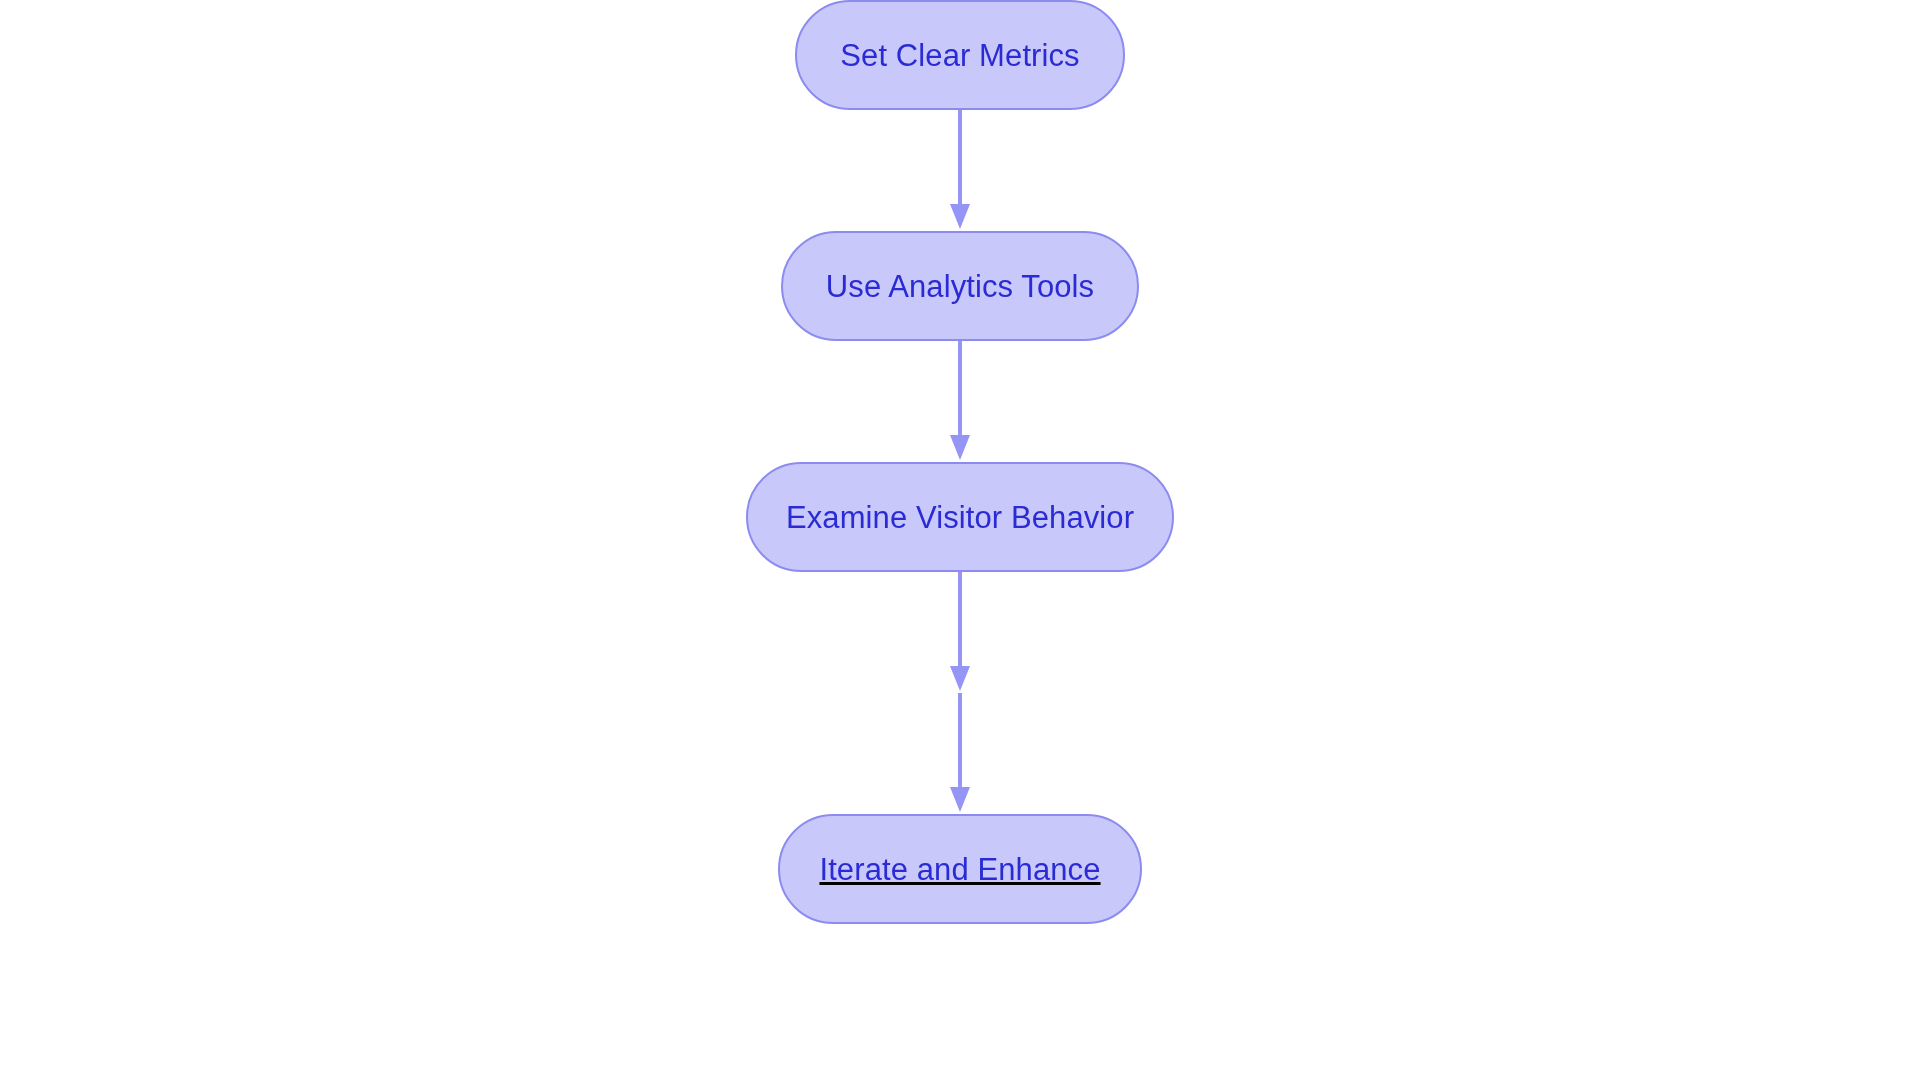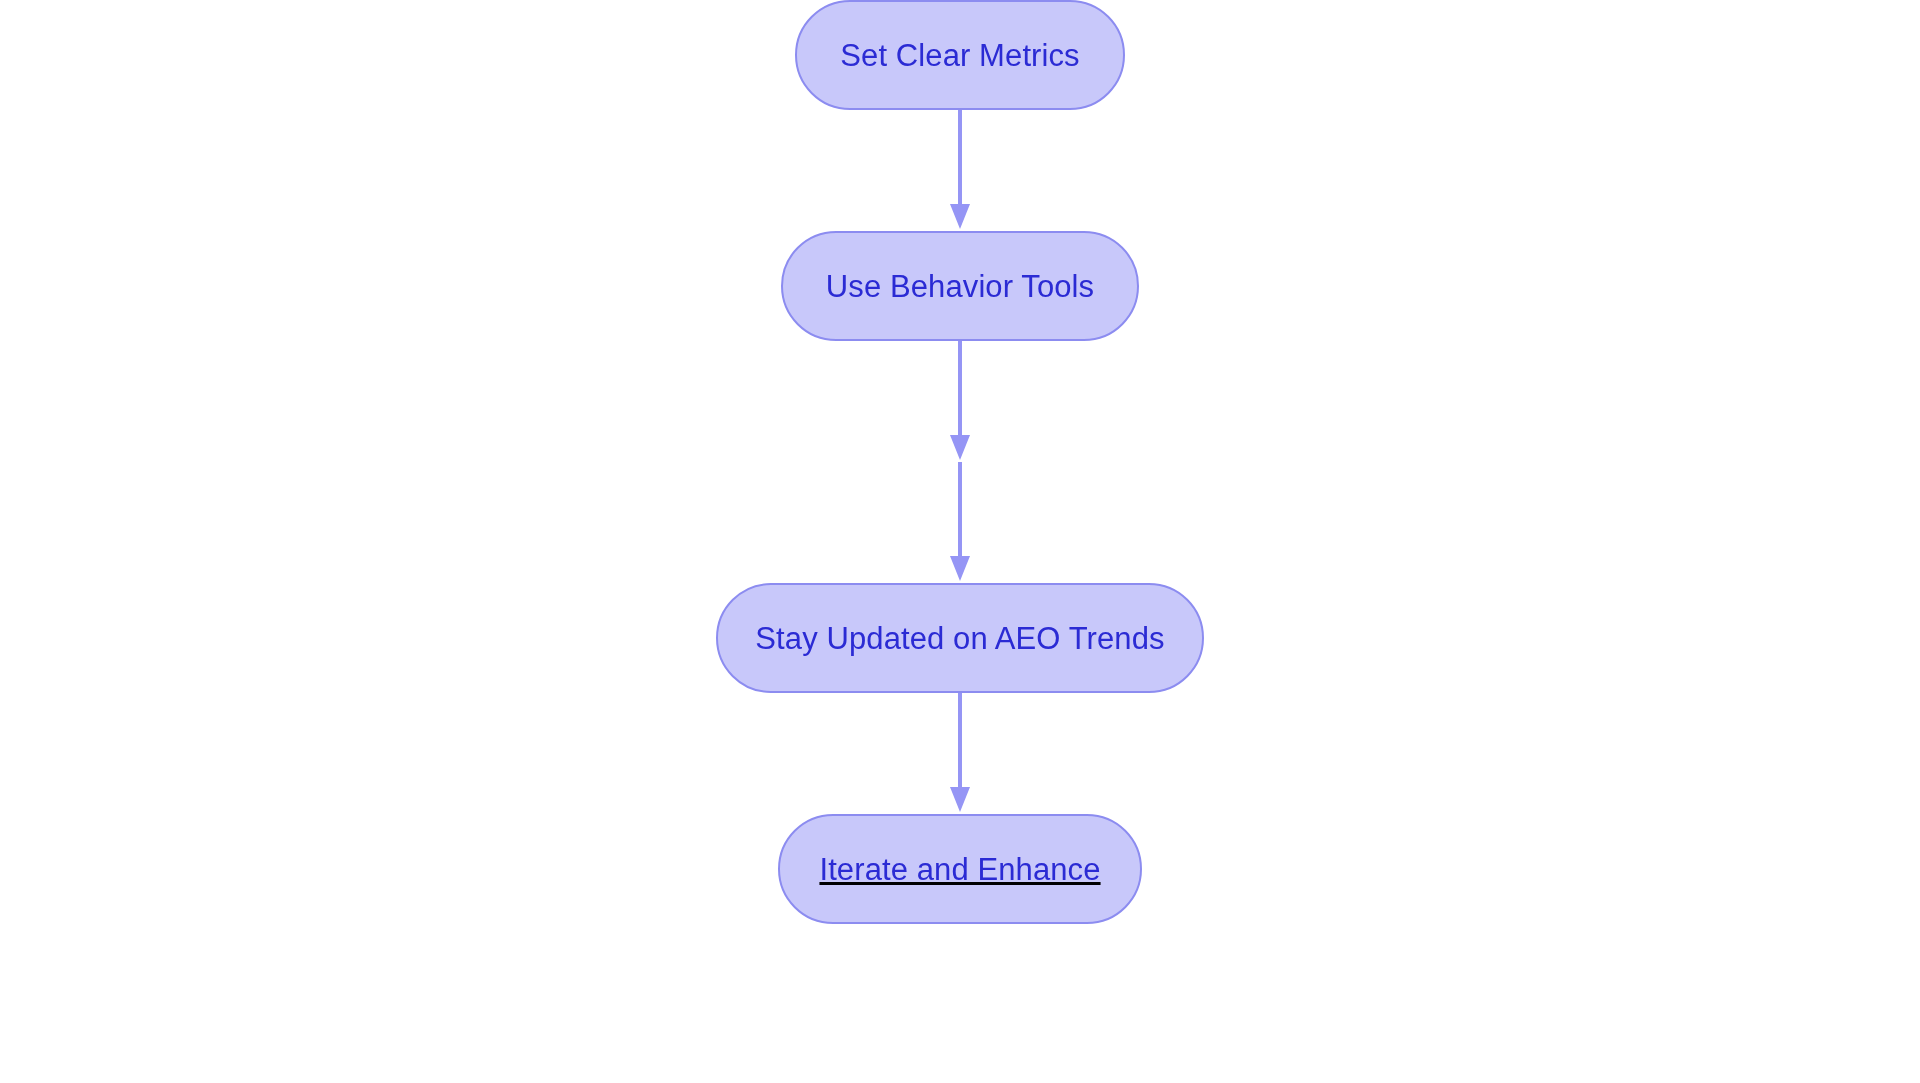--- a/index.html
+++ b/index.html
@@ -78,37 +78,37 @@
     <div class="node node-w1">
       <span class="node-label">Set Clear Metrics</span>
     </div>
 
     <svg class="connector" viewBox="0 0 26 121">
       <line x1="13" y1="0" x2="13" y2="96" stroke="#9595f5" stroke-width="4"></line>
       <polygon points="3,94 23,94 13,119" fill="#9595f5"></polygon>
     </svg>
 
     <div class="node node-w2">
-      <span class="node-label">Use Behavior Tools</span>
+      <span class="node-label">Use Analytics Tools</span>
     </div>
 
     <svg class="connector" viewBox="0 0 26 121">
       <line x1="13" y1="0" x2="13" y2="96" stroke="#9595f5" stroke-width="4"></line>
       <polygon points="3,94 23,94 13,119" fill="#9595f5"></polygon>
     </svg>
 
+    <div class="node node-w3">
+      <span class="node-label">Examine Visitor Behavior</span>
+    </div>
 
     <svg class="connector" viewBox="0 0 26 121">
       <line x1="13" y1="0" x2="13" y2="96" stroke="#9595f5" stroke-width="4"></line>
       <polygon points="3,94 23,94 13,119" fill="#9595f5"></polygon>
     </svg>
 
-    <div class="node node-w4">
-      <span class="node-label">Stay Updated on AEO Trends</span>
-    </div>
 
     <svg class="connector" viewBox="0 0 26 121">
       <line x1="13" y1="0" x2="13" y2="96" stroke="#9595f5" stroke-width="4"></line>
       <polygon points="3,94 23,94 13,119" fill="#9595f5"></polygon>
     </svg>
 
     <div class="node node-w5">
       <span class="node-label">Iterate and Enhance</span>
     </div>
 

